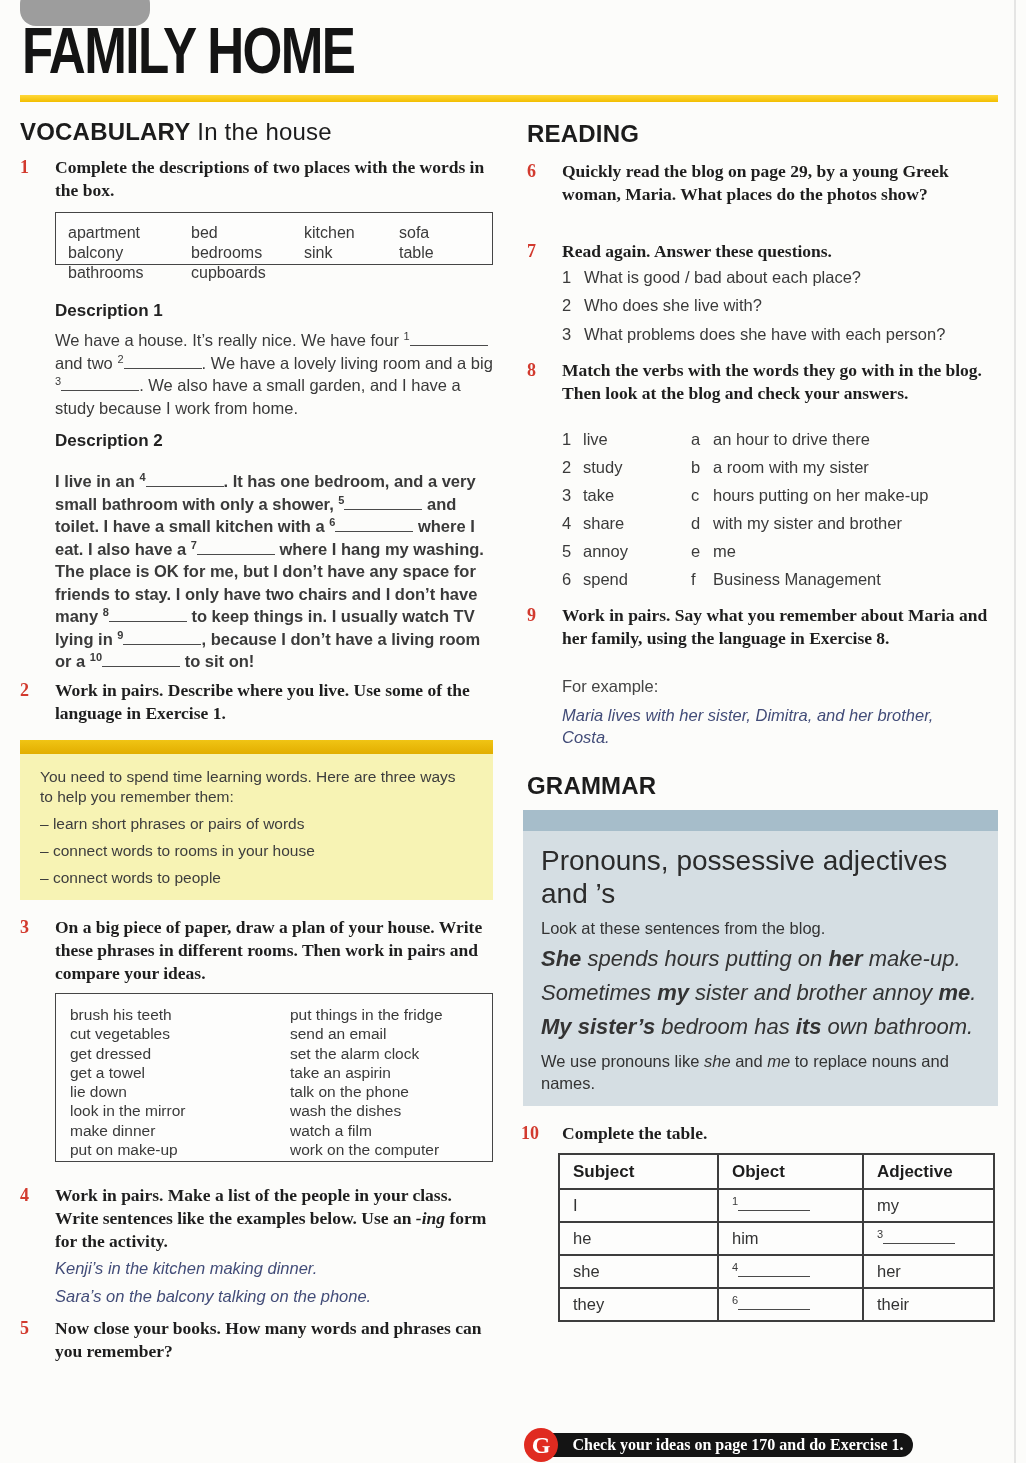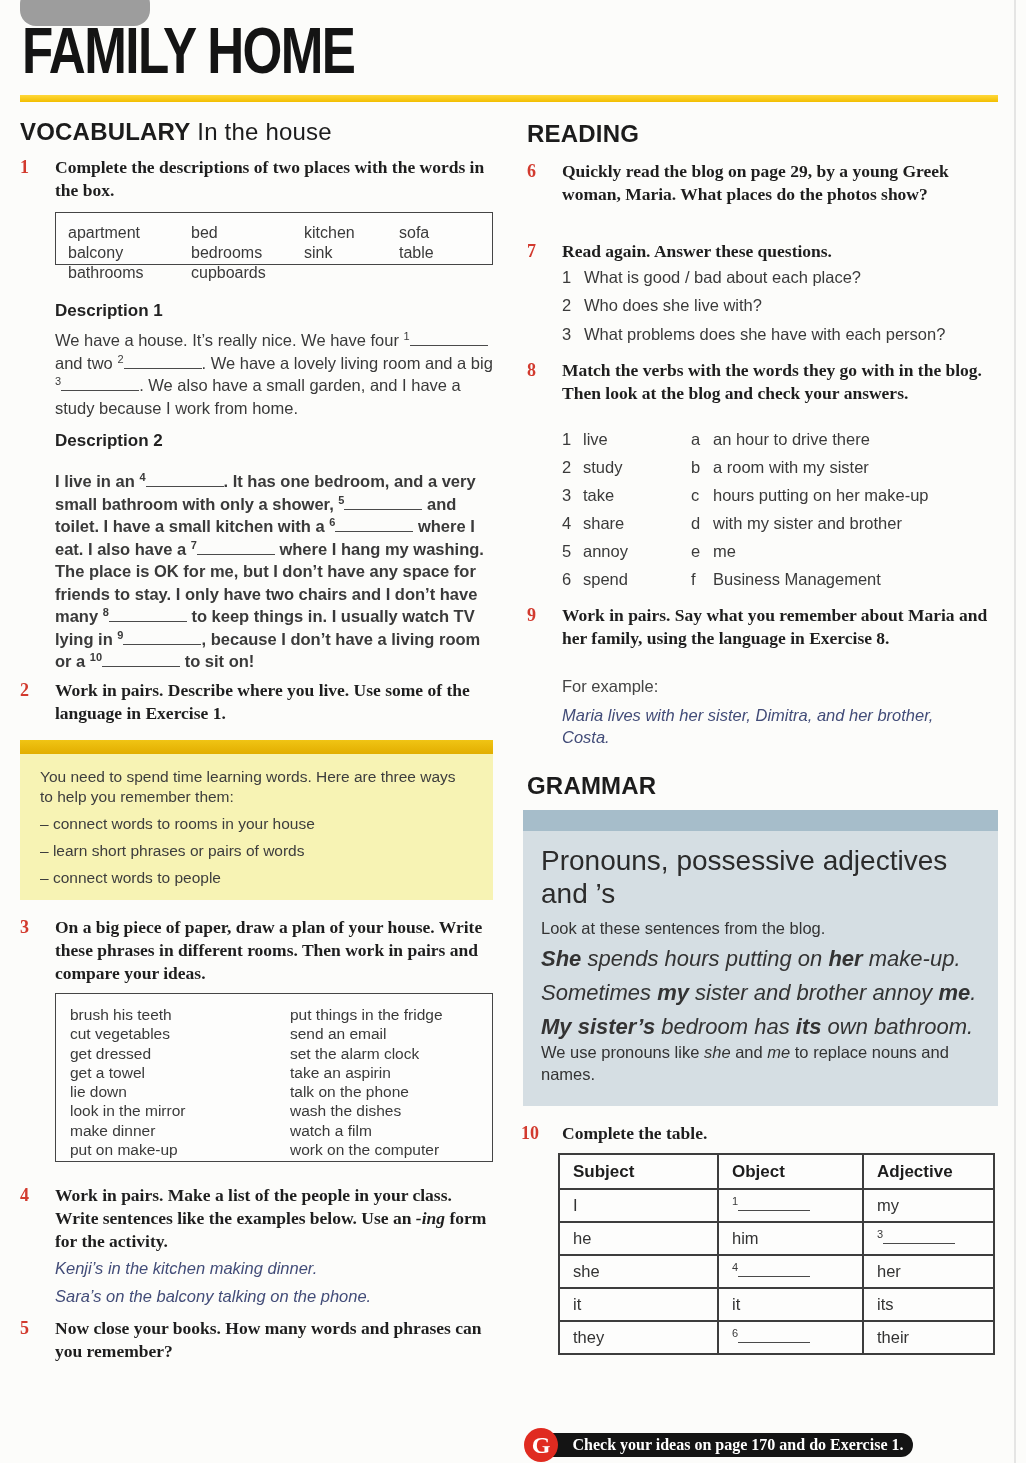--- a/index.html
+++ b/index.html
@@ -163,22 +163,22 @@
 
   <div class="abs ex" style="left:20px; top:679px; width:478px;">
     <span class="exnum">2</span>
     <div class="extext">Work in pairs. Describe where you live. Use some of the language in Exercise 1.</div>
   </div>
 
   <div class="abs tip-box" style="left:20px; top:740px; width:473px; height:160px;">
     <div class="tip-bar"></div>
     <div class="tip-body">
       <div>You need to spend time learning words. Here are three ways to help you remember them:</div>
+      <div class="bullet">– learn short phrases or pairs of words</div>
       <div class="bullet">– connect words to rooms in your house</div>
-      <div class="bullet">– learn short phrases or pairs of words</div>
       <div class="bullet">– connect words to people</div>
     </div>
   </div>
 
   <div class="abs ex" style="left:20px; top:916px; width:478px;">
     <span class="exnum">3</span>
     <div class="extext">On a big piece of paper, draw a plan of your house. Write these phrases in different rooms. Then work in pairs and compare your ideas.</div>
   </div>
 
   <div class="abs phrase-box" style="left:55px; top:993px; width:438px; height:169px;">
@@ -299,21 +299,21 @@
       <div class="gram-intro">Look at these sentences from the blog.</div>
       <div class="gram-sent">
         <b>She</b><span> spends hours putting on </span><b>her</b><span> make-up.</span>
       </div>
       <div class="gram-sent">
         <span>Sometimes </span><b>my</b><span> sister and brother annoy </span><b>me</b><span>.</span>
       </div>
       <div class="gram-sent">
         <b>My sister’s</b><span> bedroom has </span><b>its</b><span> own bathroom.</span>
       </div>
-      <div class="gram-note" style="margin-top:1px;">
+      <div class="gram-note" style="margin-top:10px;">
         <span>We use pronouns like </span><i>she</i><span> and </span><i>me</i><span> to replace nouns and names.</span>
       </div>
     </div>
   </div>
 
   <div class="abs ex" style="left:521px; top:1122px; width:475px;">
     <span class="exnum" style="flex-basis:41px;">10</span>
     <div class="extext">Complete the table.</div>
   </div>
 
@@ -333,25 +333,20 @@
       <td>he</td>
       <td>him</td>
       <td><sup class="bn">3</sup><span class="blank sm"></span></td>
     </tr>
     <tr>
       <td>she</td>
       <td><sup class="bn">4</sup><span class="blank sm"></span></td>
       <td>her</td>
     </tr>
     <tr>
-      <td>it</td>
-      <td>it</td>
-      <td>its</td>
-    </tr>
-    <tr>
       <td>they</td>
       <td><sup class="bn">6</sup><span class="blank sm"></span></td>
       <td>their</td>
     </tr>
   </tbody>
     </table>
 
   <div class="abs g-pill">
     <span>Check your ideas on page 170 and do Exercise 1.</span>
   </div>

